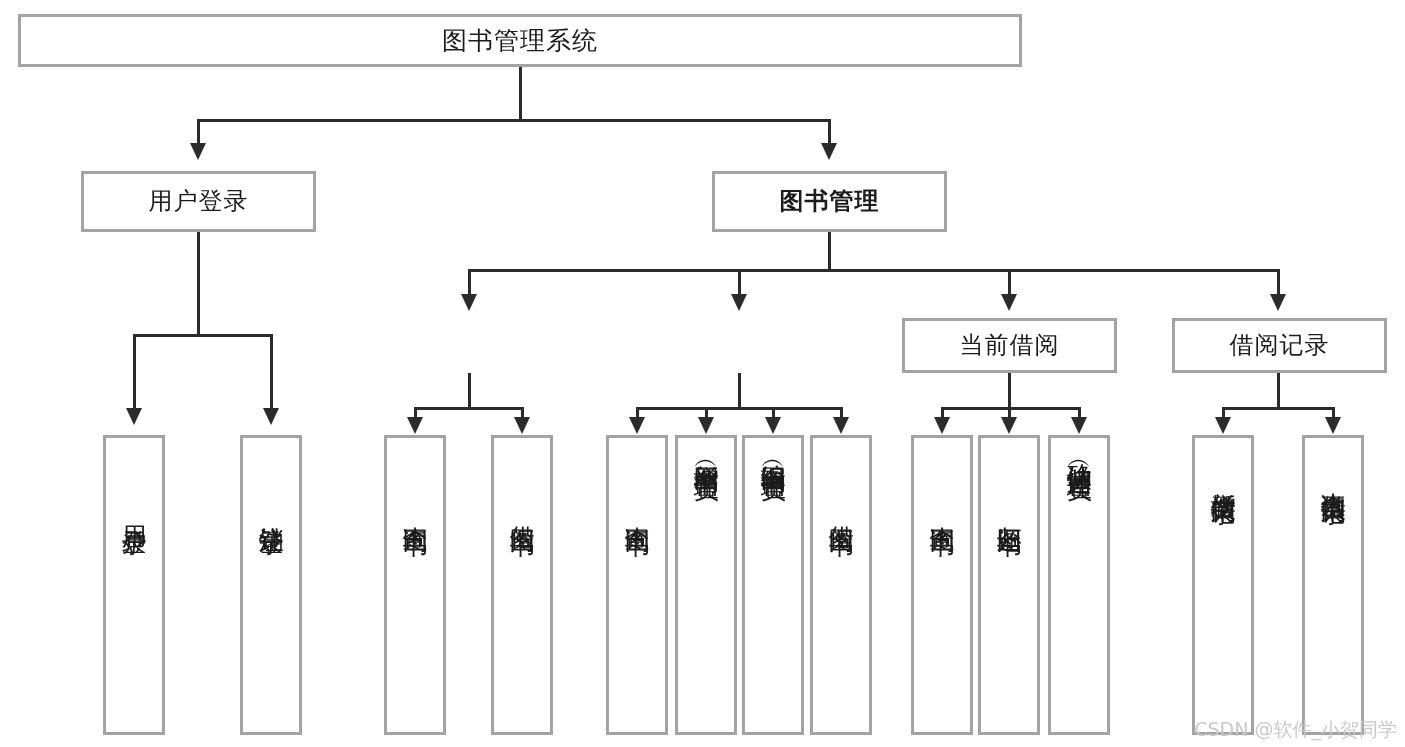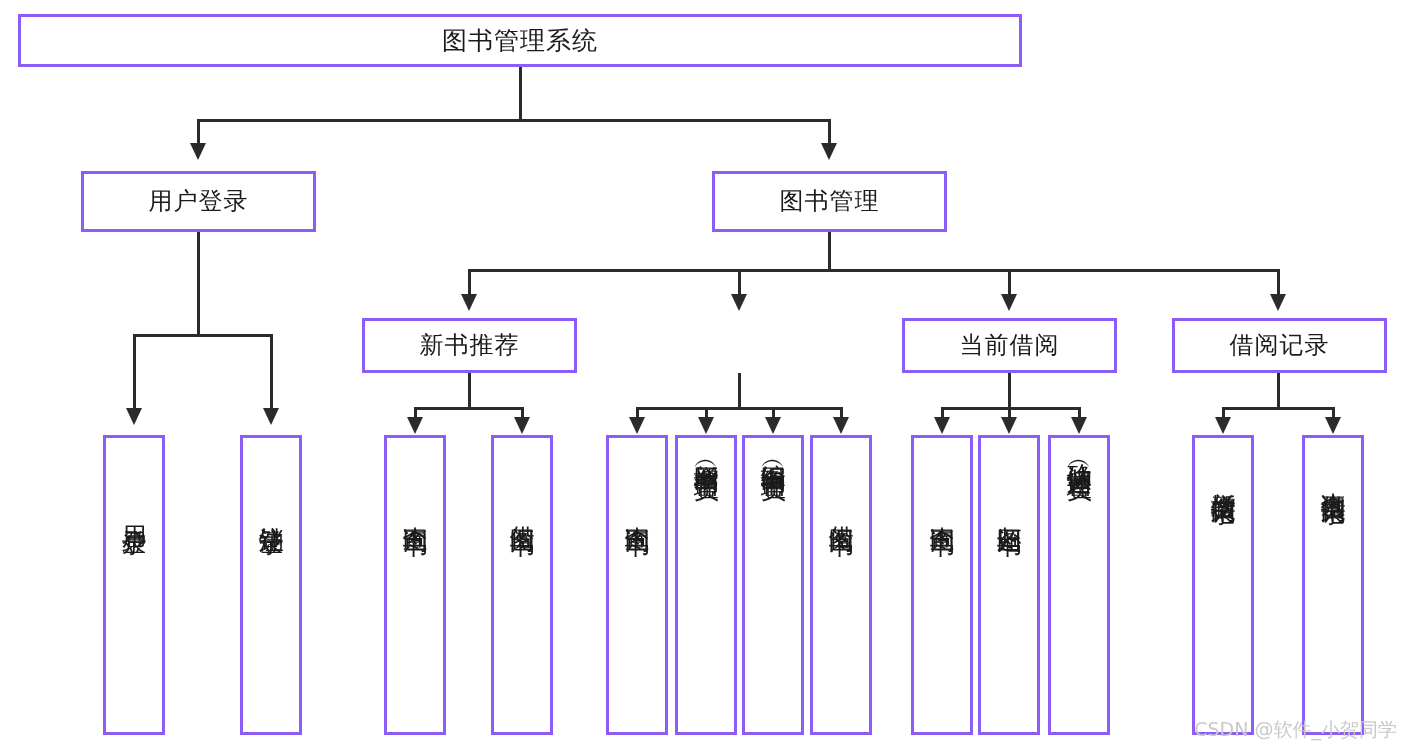--- a/index.html
+++ b/index.html
@@ -9,21 +9,21 @@
     background:#ffffff;
     font-family:"DejaVu Sans","Liberation Sans",sans-serif;
     overflow:hidden;
   }
   #canvas{position:relative;width:1405px;height:747px;}
 
   
   .node{
     position:absolute;
     box-sizing:border-box;
-    border:3px solid #8b5cf6;
+    border:3px solid #a3a3a3;
     background:#ffffff;
     color:#1b1b1b;
     display:flex;
     align-items:center;
     justify-content:center;
     text-align:left;
   }
   .node.h{            
     font-size:24px;
     line-height:1.1;
@@ -81,21 +81,21 @@
   <div class="ln v" style="left:519px;top:67px;height:52px;"></div>
   <div class="ln h" style="left:197px;top:119px;width:634px;"></div>
   <div class="ln v" style="left:197px;top:119px;height:26px;"></div>
   <div class="arrow" style="left:190px;top:143px;"></div>
   <div class="ln v" style="left:828px;top:119px;height:26px;"></div>
   <div class="arrow" style="left:821px;top:143px;"></div>
 
   <div class="node h" style="left:81px;top:171px;width:235px;height:61px;">
     <span>用户登录</span>
   </div>
-  <div class="node h" style="left:712px;top:171px;width:235px;height:61px;">
+  <div class="node h" style="left:712px;top:171px;width:235px;height:61px;font-weight:bold;">
     <span>图书管理</span>
   </div>
 
   <div class="ln v" style="left:197px;top:232px;height:102px;"></div>
   <div class="ln h" style="left:133px;top:334px;width:140px;"></div>
   <div class="ln v" style="left:133px;top:334px;height:76px;"></div>
   <div class="arrow" style="left:126px;top:408px;"></div>
   <div class="ln v" style="left:270px;top:334px;height:76px;"></div>
   <div class="arrow" style="left:263px;top:408px;"></div>
 
@@ -103,23 +103,20 @@
   <div class="ln h" style="left:468px;top:269px;width:812px;"></div>
   <div class="ln v" style="left:468px;top:269px;height:27px;"></div>
   <div class="arrow" style="left:461px;top:294px;"></div>
   <div class="ln v" style="left:738px;top:269px;height:27px;"></div>
   <div class="arrow" style="left:731px;top:294px;"></div>
   <div class="ln v" style="left:1008px;top:269px;height:27px;"></div>
   <div class="arrow" style="left:1001px;top:294px;"></div>
   <div class="ln v" style="left:1277px;top:269px;height:27px;"></div>
   <div class="arrow" style="left:1270px;top:294px;"></div>
 
-  <div class="node h" style="left:362px;top:318px;width:215px;height:55px;">
-    <span>新书推荐</span>
-  </div>
   <div class="node h" style="left:1172px;top:318px;width:215px;height:55px;">
     <span>借阅记录</span>
   </div>
   <div class="node h" style="left:902px;top:318px;width:215px;height:55px;">
     <span>当前借阅</span>
   </div>
 
   <div class="ln v" style="left:468px;top:373px;height:36px;"></div>
   <div class="ln h" style="left:414px;top:407px;width:110px;"></div>
   <div class="ln v" style="left:414px;top:407px;height:12px;"></div>

